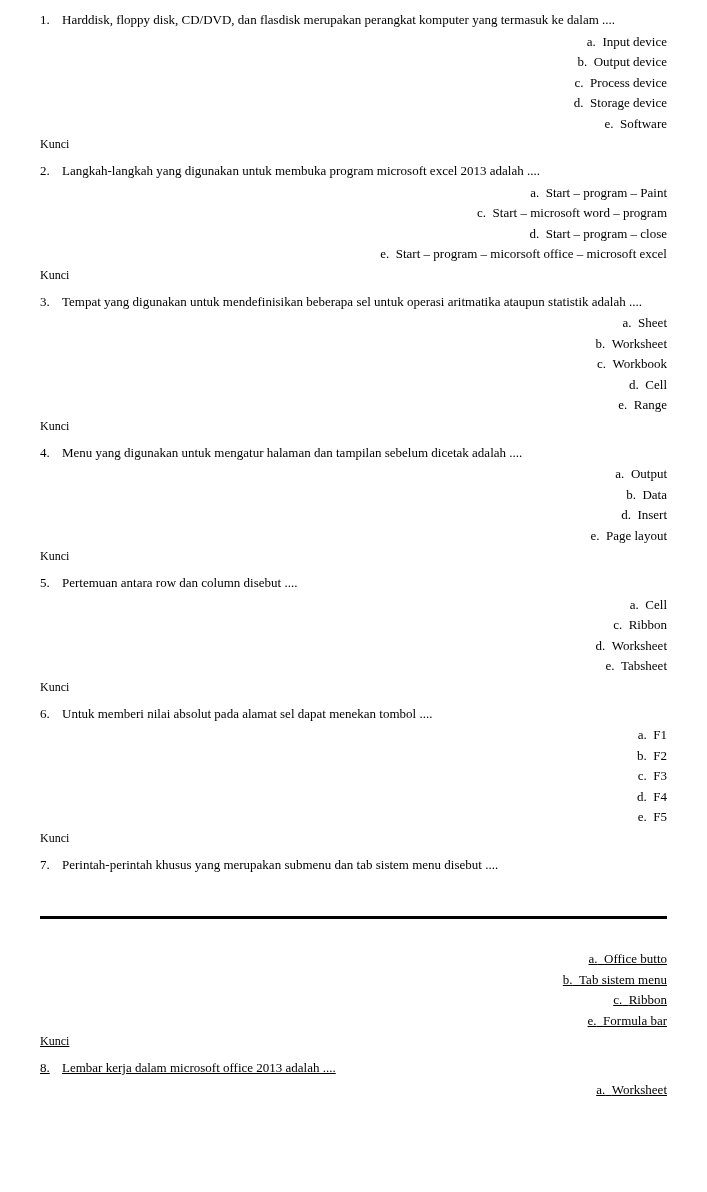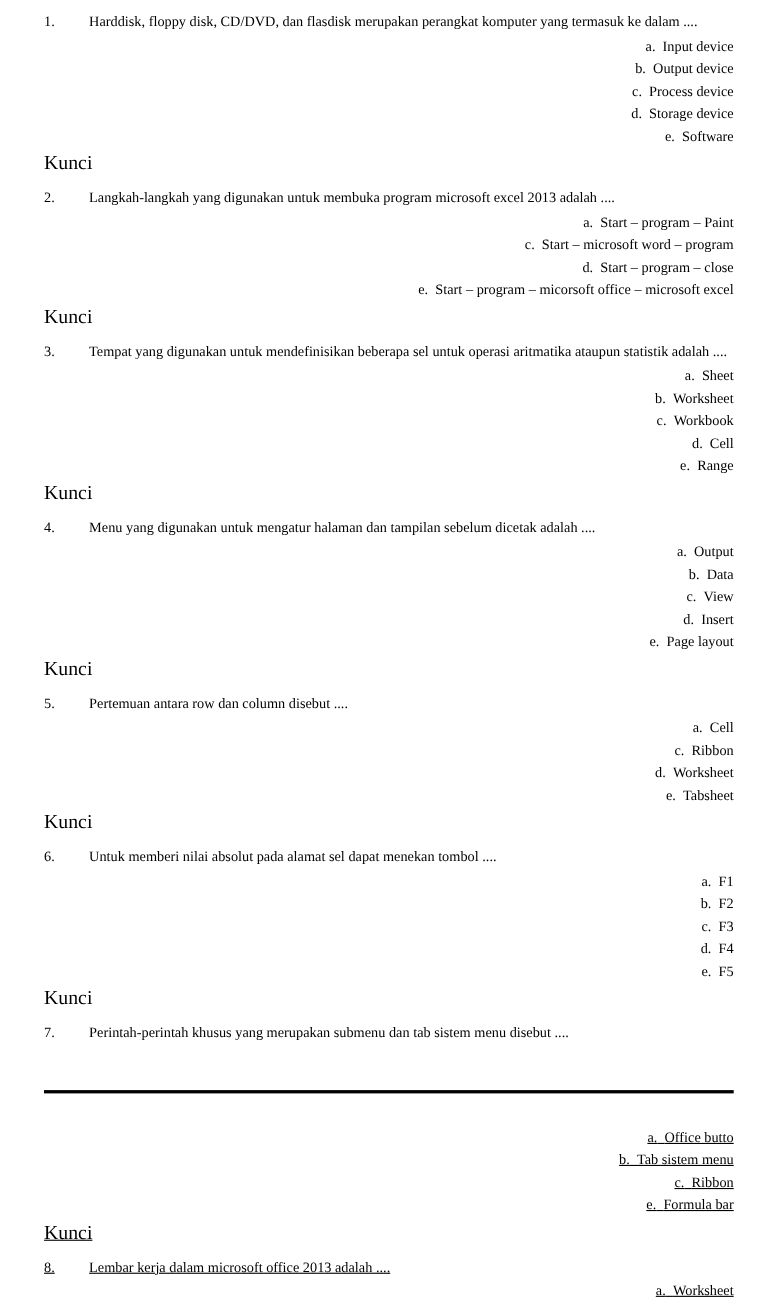--- a/index.html
+++ b/index.html
@@ -19,41 +19,40 @@
       list-style: none;
       padding-left: 30px;
       margin-bottom: 2px;
     }
     .options li {
       margin-bottom: 1px;
       text-align: right;
     }
     .kunci {
       margin-bottom: 8px;
-      font-size: 18px;
+      font-size: 12px;
     }
     .divider {
       border: none;
       border-top: 3px solid #000;
       margin: 10px 0;
     }
     .page-break-section {
       padding-top: 20px;
       text-decoration: underline;
     }
     .q-row {
       display: flex;
       margin-bottom: 2px;
     }
     .q-num {
       min-width: 22px;
     }
     .q-body {
       flex: 1;
-      margin-left: 19px;
     }
   </style>
 </head>
 <body>
 
 <div>
 
   <div class="question-block">
     <div class="q-row">
       <span class="q-num">1.</span>
@@ -99,21 +98,20 @@
   </div>
 
   <div class="question-block" style="margin-top:8px;">
     <div class="q-row">
       <span class="q-num">4.</span>
       <span class="q-body">Menu yang digunakan untuk mengatur halaman dan tampilan sebelum dicetak adalah ....</span>
     </div>
     <ul class="options">
       <li><span>a.</span>&nbsp;&nbsp;<span>Output</span></li>
       <li><span>b.</span>&nbsp;&nbsp;<span>Data</span></li>
-      <li><span>c.</span>&nbsp;&nbsp;<span>View</span></li>
       <li><span>d.</span>&nbsp;&nbsp;<span>Insert</span></li>
       <li><span>e.</span>&nbsp;&nbsp;<span>Page layout</span></li>
     </ul>
     <div class="kunci">Kunci</div>
   </div>
 
   <div class="question-block">
     <div class="q-row">
       <span class="q-num">5.</span>
       <span class="q-body">Pertemuan antara row dan column disebut ....</span>

